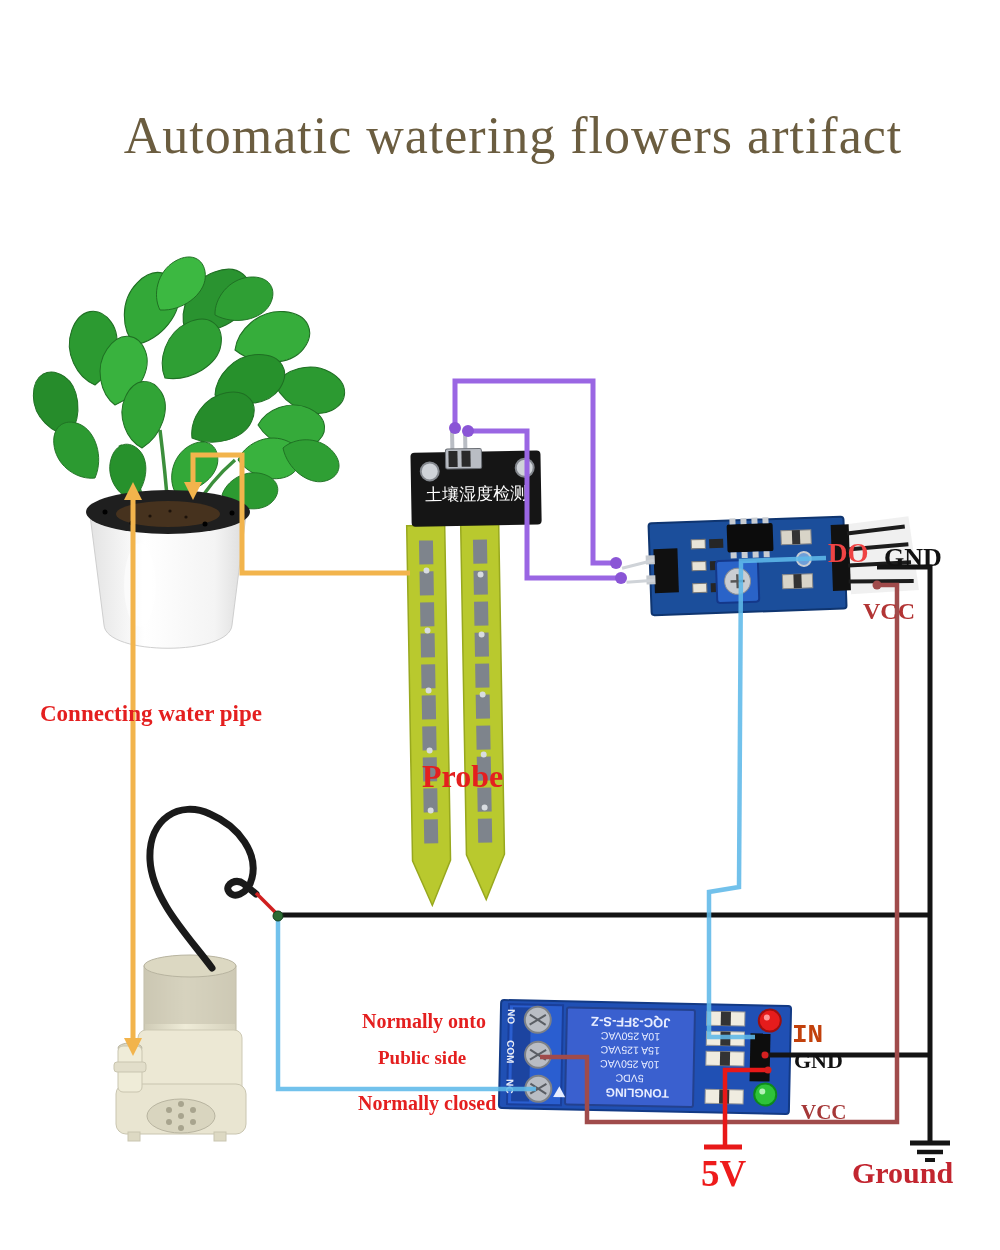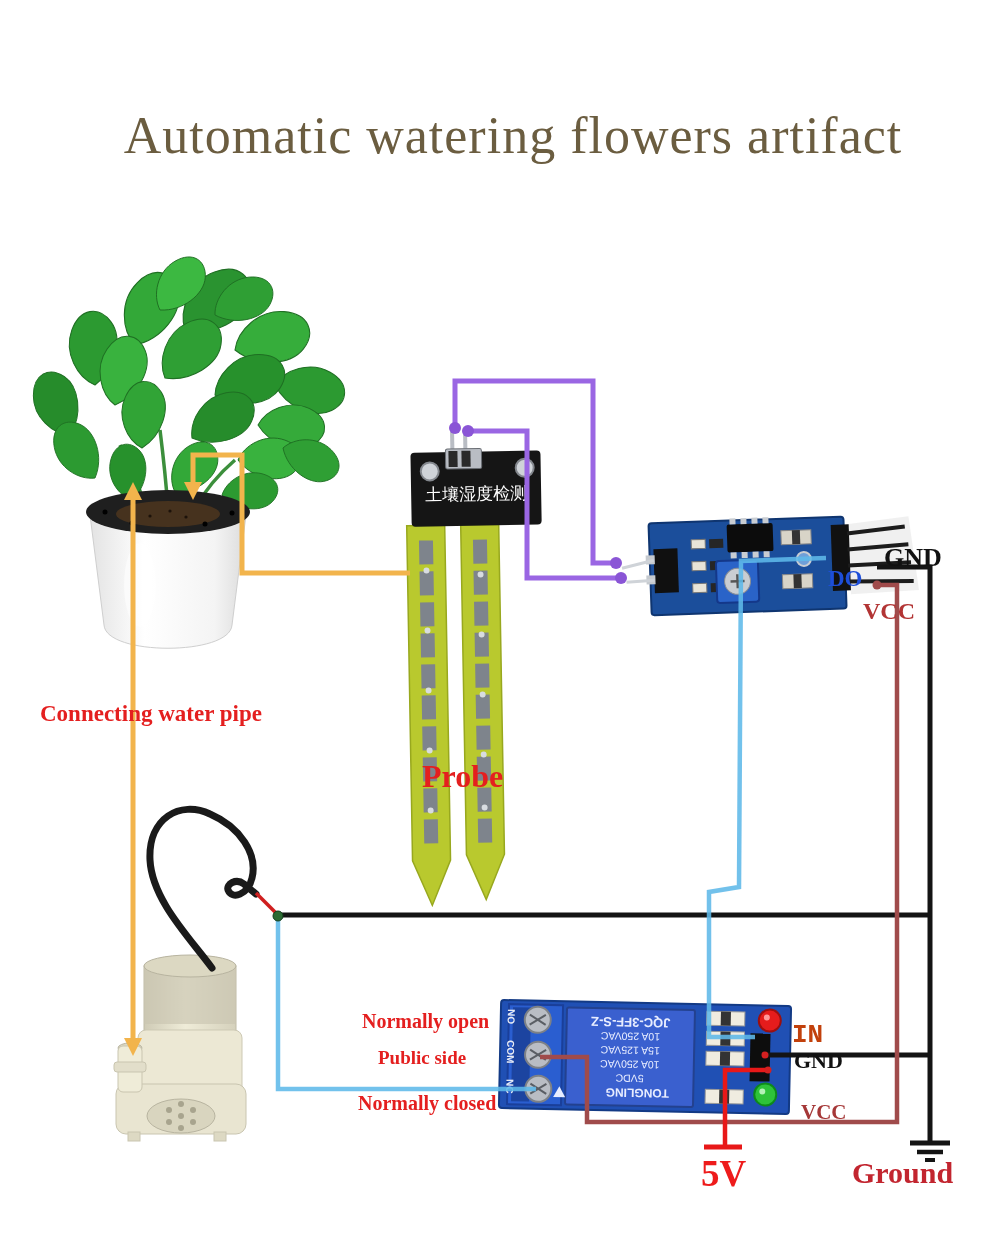--- a/index.html
+++ b/index.html
@@ -277,28 +277,28 @@
     <circle cx="765" cy="1055" r="3.5" fill="#d42020"></circle>
     <circle cx="768" cy="1070" r="3.5" fill="#d42020"></circle>
   </svg>
 
   <div class="lbl title" style="top:106px;left:0;margin-left:13px;">Automatic watering flowers artifact</div>
 
 
   <div class="lbl red" style="left:422px;top:758px;font-size:32px;">Probe</div>
 
 
-  <div class="lbl" style="left:828px;top:566px;font-size:23px;font-weight:bold;color:#1d4ed8;">DO</div>
+  <div class="lbl" style="left:828px;top:538px;font-size:27px;font-weight:bold;color:#ef4444;">DO</div>
   <div class="lbl" style="left:884px;top:543px;font-size:26px;font-weight:bold;color:#111;">GND</div>
   <div class="lbl" style="left:863px;top:598px;font-size:24px;font-weight:bold;color:#b23434;">VCC</div>
 
   <div class="lbl red" style="left:40px;top:701px;font-size:23px;">Connecting water pipe</div>
 
 
-  <div class="lbl red" style="left:362px;top:1010px;font-size:20px;">Normally open</div>
+  <div class="lbl red" style="left:362px;top:1010px;font-size:20px;">Normally onto</div>
   <div class="lbl red" style="left:378px;top:1047px;font-size:19px;">Public side</div>
   <div class="lbl red" style="left:358px;top:1092px;font-size:20px;">Normally closed</div>
 
   <div class="lbl" style="left:792px;top:1020px;font-size:26px;font-weight:bold;color:#c2410c;font-family:Liberation Mono, monospace;">IN</div>
   <div class="lbl" style="left:794px;top:1048px;font-size:22px;font-weight:bold;color:#111;">GND</div>
   <div class="lbl" style="left:801px;top:1100px;font-size:21px;font-weight:bold;color:#a53737;">VCC</div>
 
   <div class="lbl" style="left:701px;top:1152px;font-size:37px;font-weight:bold;color:#ee1b1b;font-family:Liberation Serif, serif;">5V</div>
   <div class="lbl" style="left:852px;top:1156px;font-size:30px;font-weight:bold;color:#c2252f;">Ground</div>
 

